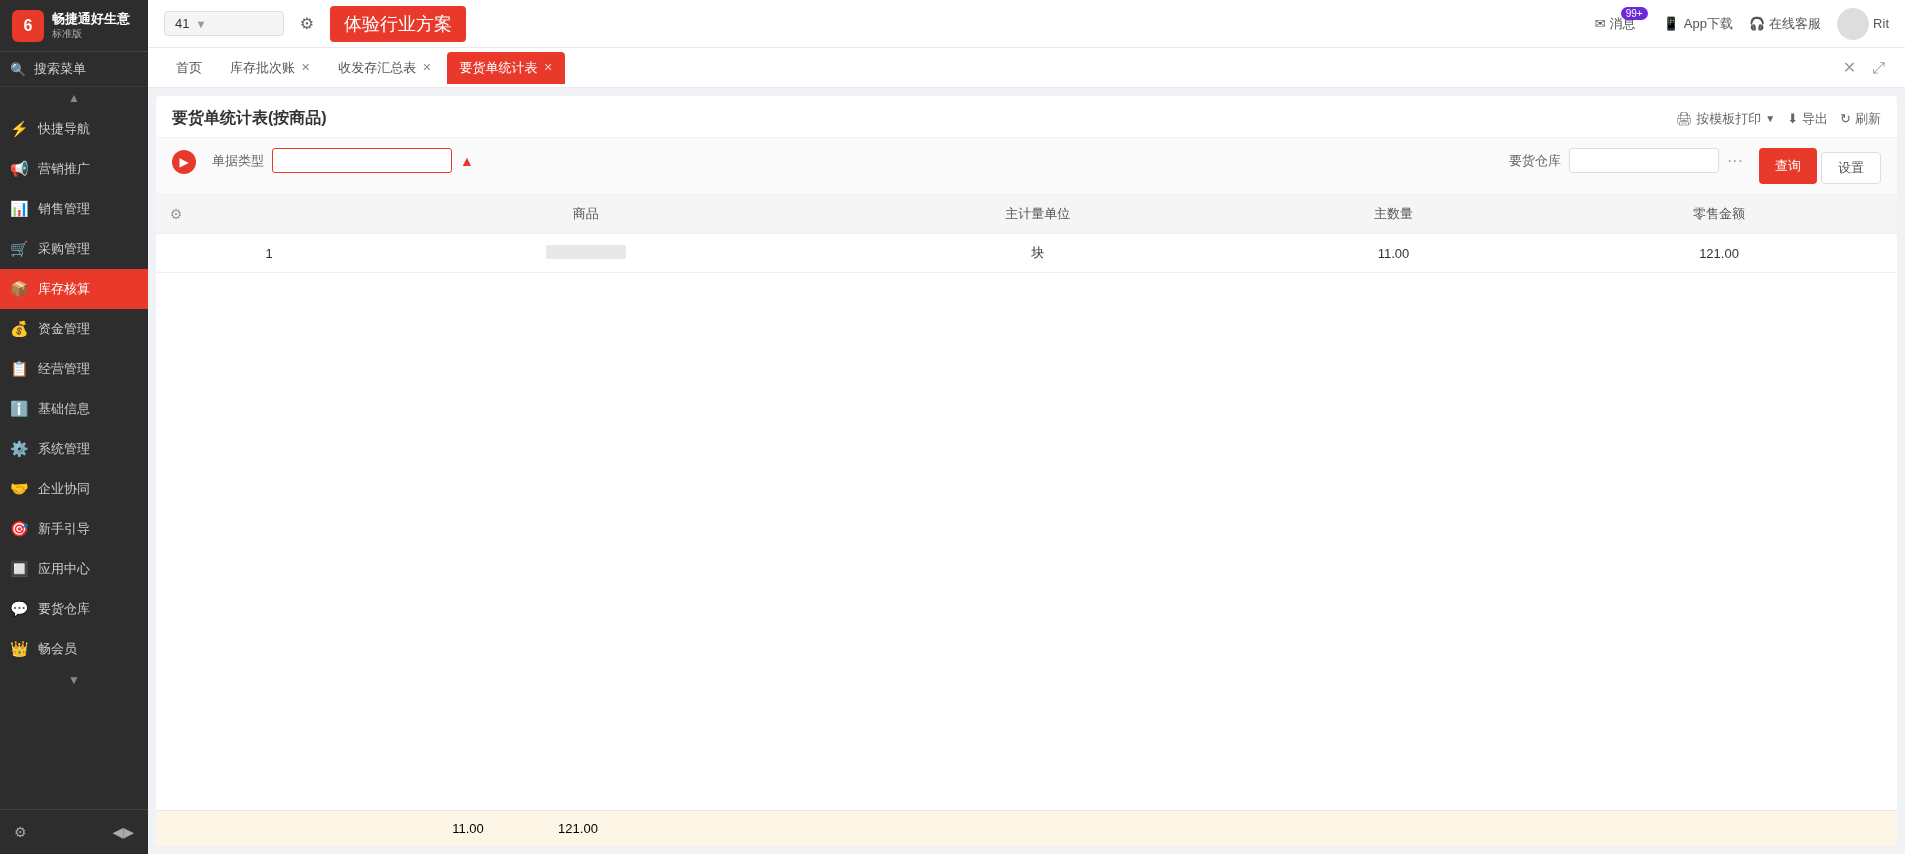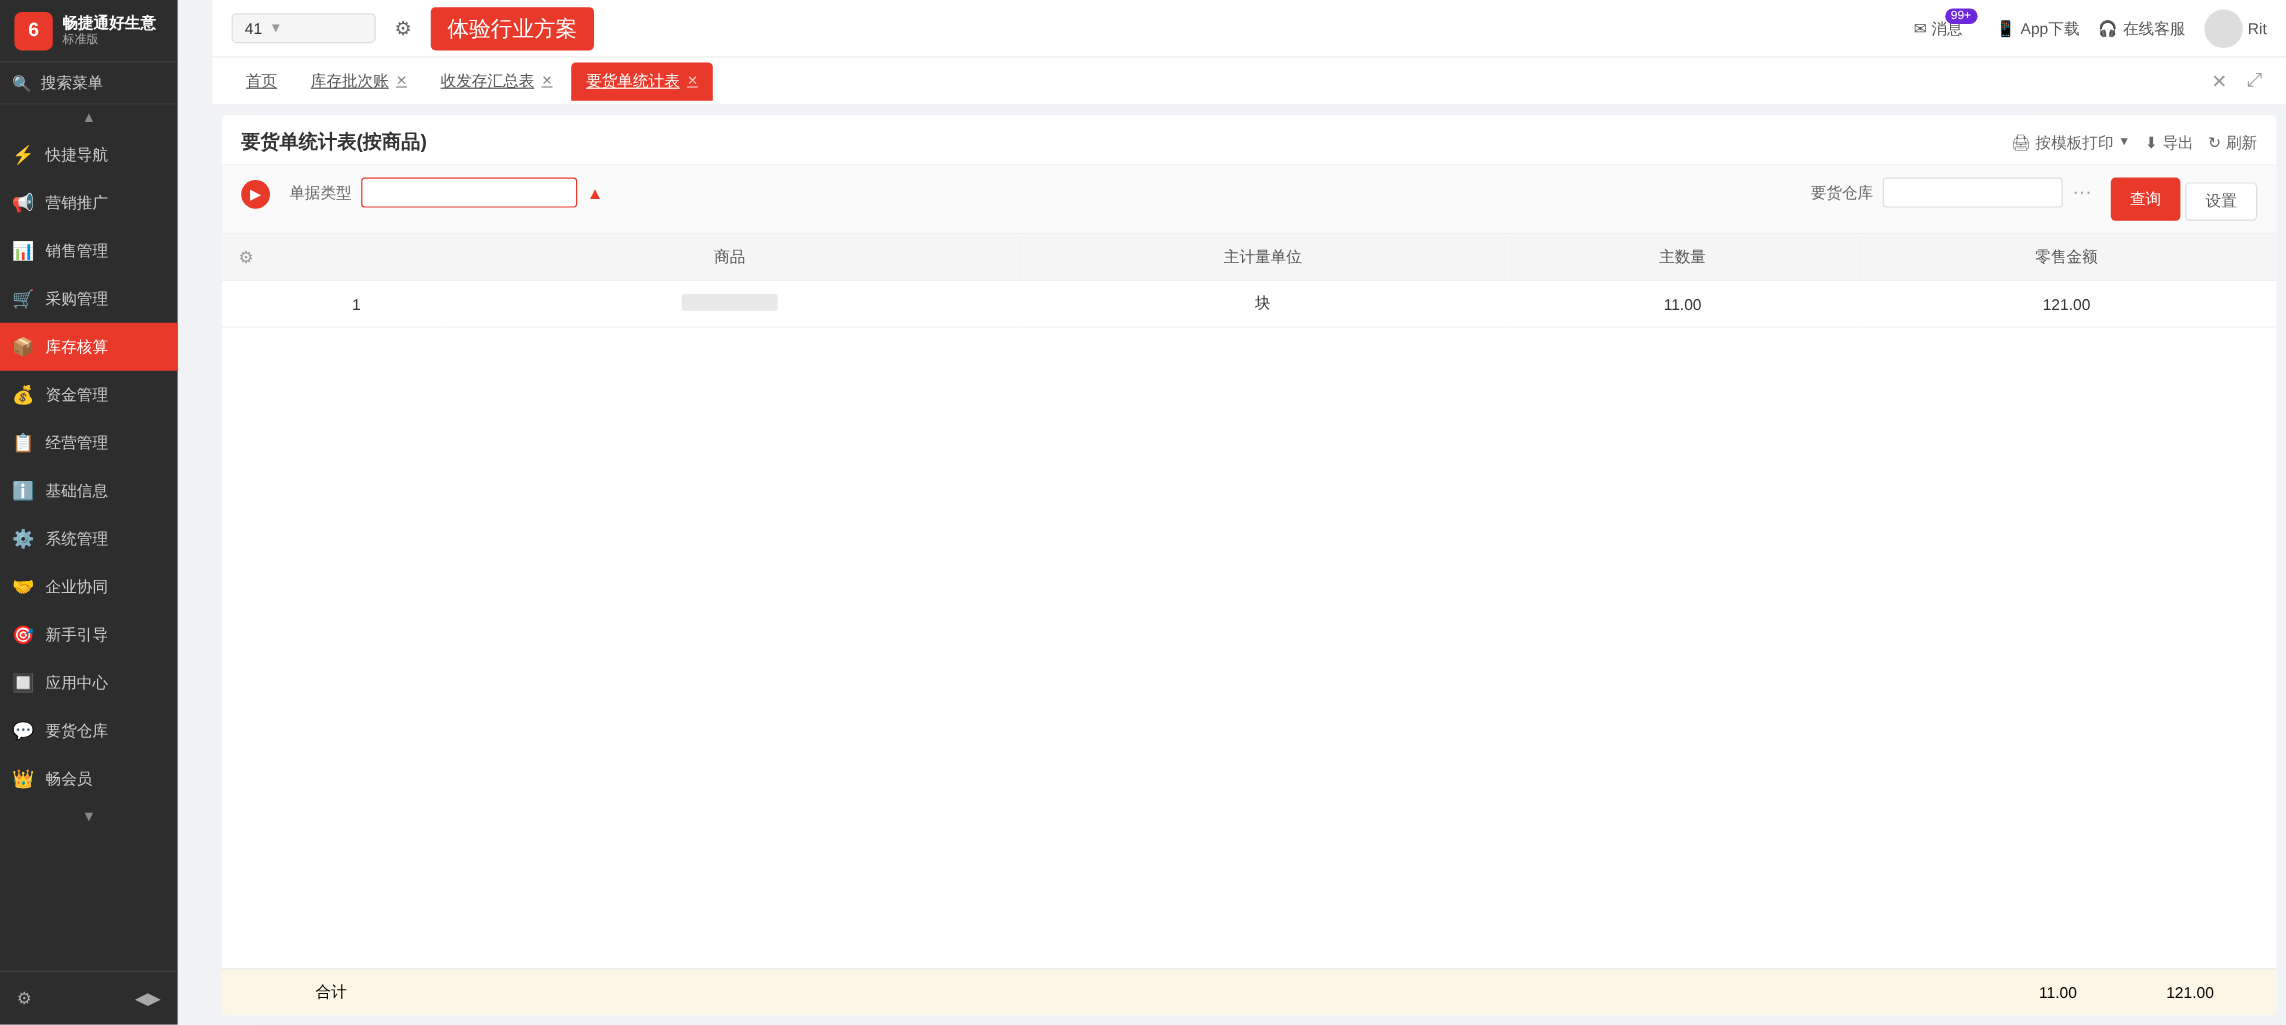--- a/index.html
+++ b/index.html
@@ -99,21 +99,20 @@
       padding: 4px;
     }
 
     
     .main-area {
       flex: 1;
       display: flex;
       flex-direction: column;
       background: #f0f2f5;
       overflow: hidden;
-      margin-left: 29px;
     }
 
     
     .top-bar {
       background: white;
       height: 48px;
       display: flex;
       align-items: center;
       padding: 0 16px;
       border-bottom: 1px solid #e8e8e8;
@@ -203,21 +202,20 @@
       display: flex;
       align-items: center;
       padding: 0 12px;
       height: 32px;
       border-radius: 4px 4px 0 0;
       font-size: 13px;
       cursor: pointer;
       color: #555;
       position: relative;
       white-space: nowrap;
-      text-decoration: underline;
     }
     .tab.active {
       background: #e8392a;
       color: white;
     }
     .tab .close-icon {
       margin-left: 6px;
       font-size: 11px;
       color: inherit;
       opacity: 0.7;
@@ -705,21 +703,20 @@
       <td>块</td>
       <td>11.00</td>
       <td>121.00</td>
     </tr>
           </tbody>
       </table>
     </div>
 
     <div class="total-row">
       <span style="width:50px;"></span>
-      <span style="flex:1; padding-left: 16px;">合计</span>
       <span style="width:200px;text-align:center;"></span>
       <span style="width:100px;text-align:center;">11.00</span>
       <span style="width:120px;text-align:center;">121.00</span>
     </div>
 
 
   </div>
 </div>
 
 </body></html>

